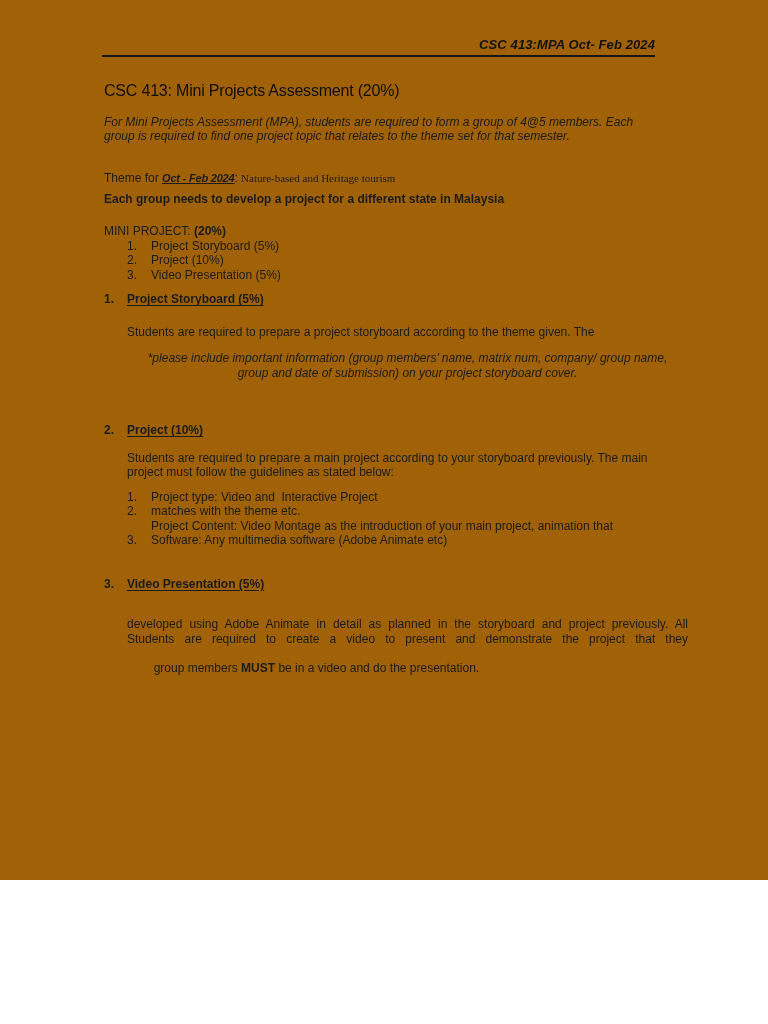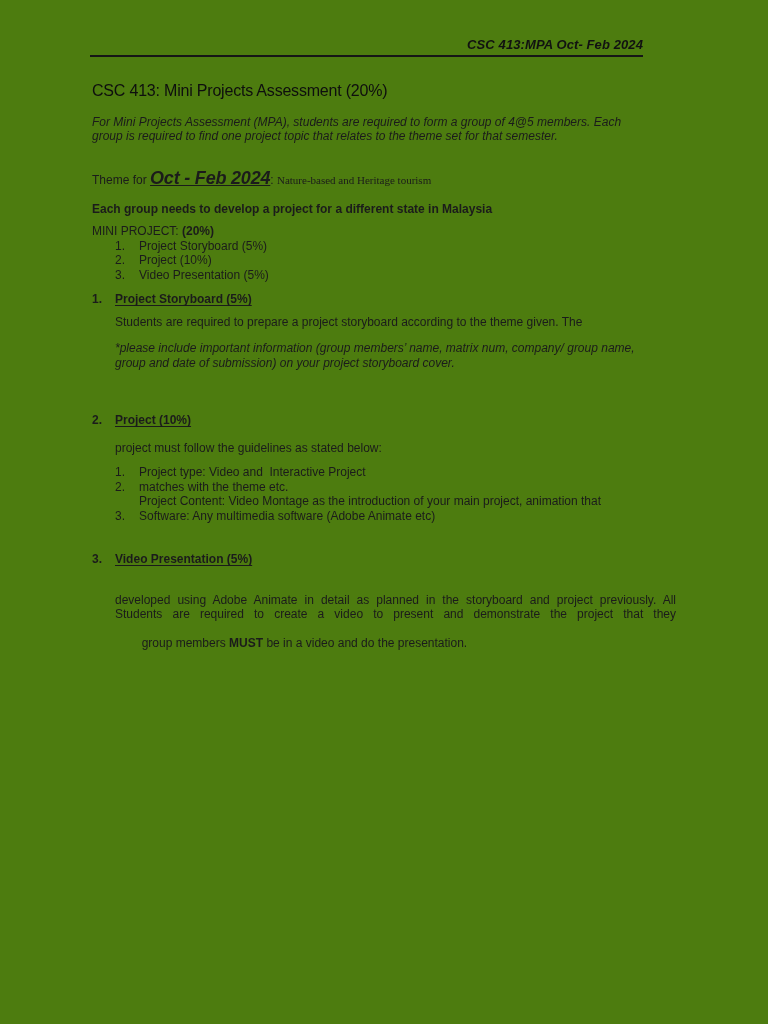--- a/index.html
+++ b/index.html
@@ -1,24 +1,25 @@
 <!DOCTYPE html>
 <html><head>
 <meta charset="utf-8">
 <style>
   * { box-sizing: border-box; margin: 0; padding: 0; }
   html, body { background: #ffffff; }
   .page {
     position: relative;
     width: 768px;
-    height: 1024px;
-    background: #4d7c0f;
+    height: 880px;
+    background: #a16207;
     overflow: hidden;
     font-family: "Liberation Sans", sans-serif;
     color: #1b1b1b;
+    padding-left: 12px;
   }
   
   .doc-header {
     margin-left: 90px;
     width: 553px;
     padding-top: 35px;
     padding-bottom: 2px;
     border-bottom: 2px solid #161616;
     text-align: right;
   }
@@ -39,51 +40,51 @@
     margin-top: 27px;
     font-weight: 400;
     font-size: 16px;
     letter-spacing: -0.2px;
     color: #0e0e0e;
   }
   .line { white-space: pre-wrap; }
   .mt10 { margin-top: 10px; }
   .mt12 { margin-top: 12px; }
   .mt13 { margin-top: 13px; }
-  .mt14 { margin-top: 8px; }
-  .mt15 { margin-top: 12px; }
+  .mt14 { margin-top: 18px; }
+  .mt15 { margin-top: 4px; }
   .mt16 { margin-top: 16px; font-style: italic; }
   .mt24 { margin-top: 24px; }
   .mt26 { margin-top: 26px; }
   .mt29 { margin-top: 29px; }
   .mt43 { margin-top: 43px; }
 
   .theme-line { line-height: 20px; }
   .theme-period {
     font-weight: 700;
     font-style: italic;
     text-decoration: underline;
-    font-size: 18px;
+    font-size: 11px;
     letter-spacing: -0.2px;
   }
   .theme-name {
     font-family: "Liberation Serif", serif;
     font-size: 11px;
   }
   .bold { font-weight: 700; }
 
   .num-row { display: flex; }
   .num-col { width: 24px; flex: none; }
   .indent { margin-left: 23px; }
 
   .section-h { display: flex; font-weight: 700; }
   .section-h .num-col { width: 23px; }
   .section-h .sec-title { text-decoration: underline; text-underline-offset: 2px; }
 
-  .italic { font-style: italic; }
+  .italic { font-style: italic; text-align: center; }
 
   .just { text-align: justify; text-align-last: justify; }
 </style>
 </head>
 <body>
 
 <div class="page">
 
   <div class="doc-header">
     <span class="hdr-text">CSC 413:MPA Oct- Feb 2024</span>
@@ -134,20 +135,21 @@
     <div class="indent italic mt12">
       <div class="line">*please include important information (group members’ name, matrix num, company/ group name,</div>
       <div class="line">group and date of submission) on your project storyboard cover.</div>
     </div>
 
     <div class="section-h mt43">
       <span class="num-col">2.</span>
       <span class="sec-title">Project (10%)</span>
     </div>
     <div class="indent mt13">
+      <div class="line">Students are required to prepare a main project according to your storyboard previously. The main</div>
       <div class="line">project must follow the guidelines as stated below:</div>
     </div>
     <div class="indent mt10">
       <div class="num-row">
         <span class="num-col">1.</span>
         <span class="line">Project type: Video and  Interactive Project</span>
       </div>
       <div class="num-row">
         <span class="num-col">2.</span>
         <span>

